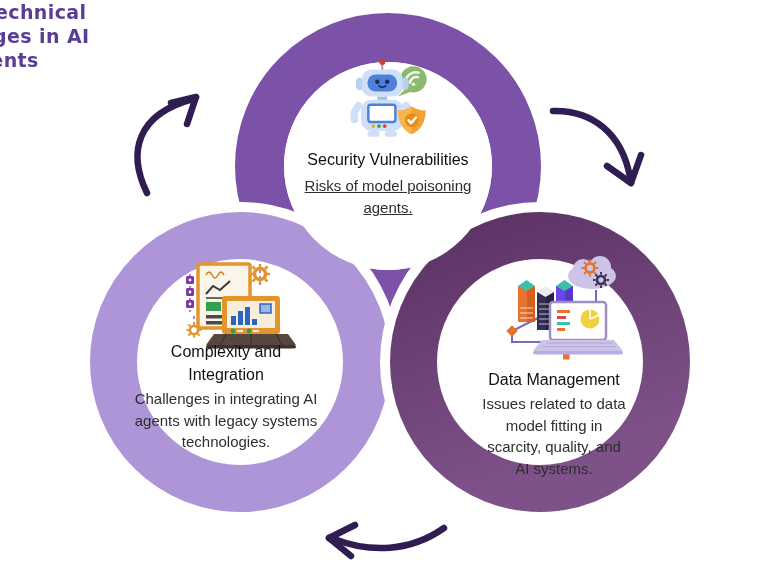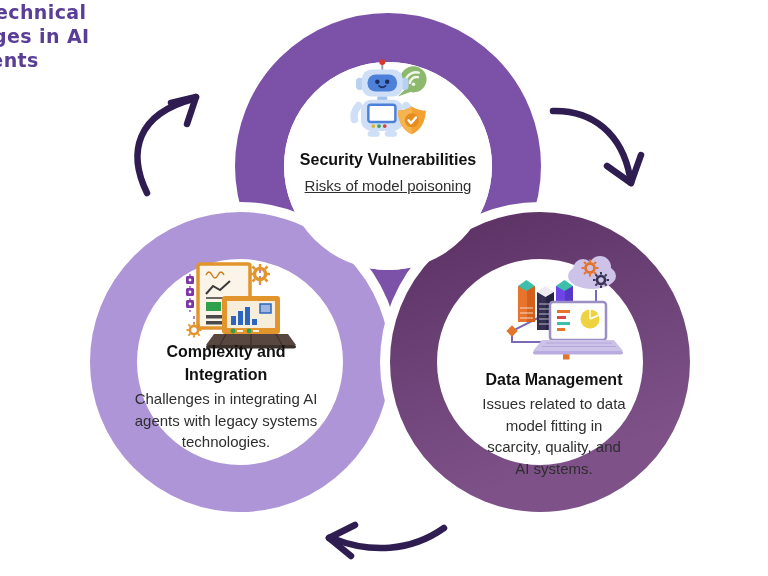--- a/index.html
+++ b/index.html
@@ -1,20 +1,20 @@
 <!DOCTYPE html>
 <html><head>
 <meta charset="utf-8">
 <style>
   html,body{margin:0;padding:0;background:#ffffff;}
   .stage{position:relative;width:768px;height:576px;background:#ffffff;overflow:hidden;
          font-family:"Liberation Sans",sans-serif;}
   .stage svg.scene{position:absolute;left:0;top:0;}
   .txt{position:absolute;text-align:center;color:#232323;}
-  .heading{font-weight:700;color:#111111;font-size:16px;line-height:23px;}
+  .heading{font-weight:400;color:#111111;font-size:16px;line-height:23px;}
   .body{font-size:15px;line-height:21.5px;color:#2e2e2e;margin-top:2px;}
   .top-block{left:388px;top:148px;transform:translateX(-50%);width:250px;}
   .top-block .body{line-height:22px;margin-top:4px;text-decoration:underline;}
   .left-block{left:226px;top:340px;transform:translateX(-50%);width:240px;}
   .right-block{left:554px;top:368px;transform:translateX(-50%);width:230px;}
   .title-block{left:389px;top:283px;transform:translateX(-50%);width:240px;
                font-family:"DejaVu Sans","Liberation Sans",sans-serif;
                font-weight:700;font-size:19px;line-height:24px;color:#5a3d96;
                letter-spacing:0.4px;text-align:center;}
 </style>
@@ -187,20 +187,21 @@
   <div class="title-block">
     <div>Three Technical</div>
     <div>Challenges in AI</div>
     <div>Agents</div>
   </div>
 
   <div class="txt top-block">
     <div class="heading">Security Vulnerabilities</div>
     <div class="body">
       <div>Risks of model poisoning</div>
+      <div>agents.</div>
     </div>
   </div>
 
   <div class="txt left-block">
     <div class="heading">
       <div>Complexity and</div>
       <div>Integration</div>
     </div>
     <div class="body">
       <div>Challenges in integrating AI</div>

